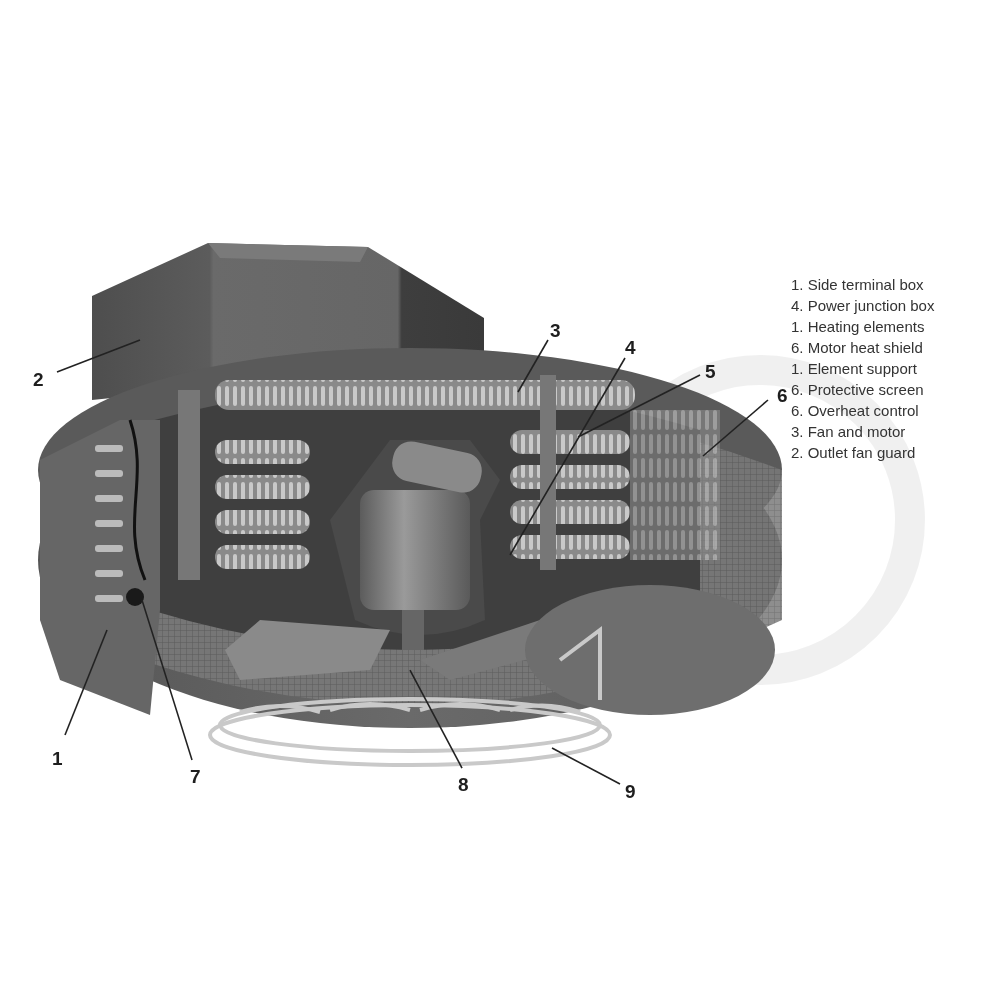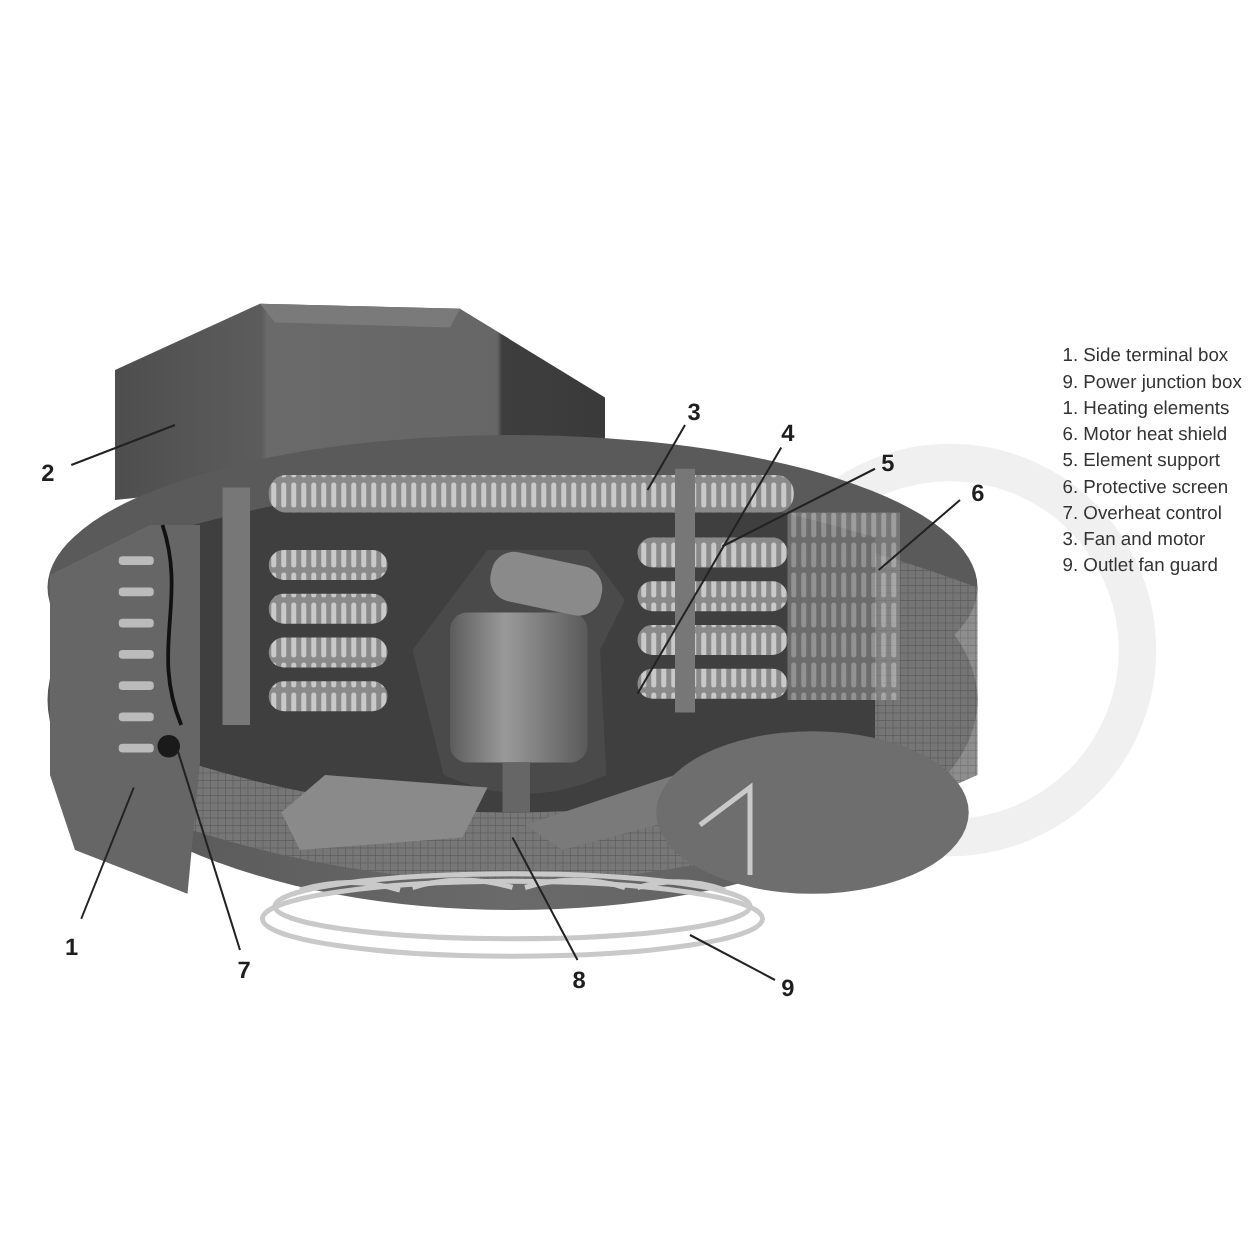--- a/index.html
+++ b/index.html
@@ -1,21 +1,21 @@
 <!DOCTYPE html>
 <html><head>
 <meta charset="utf-8">
 <style>
   html, body { margin:0; padding:0; background:#ffffff; }
   body { width:1000px; height:1000px; position:relative; overflow:hidden;
          font-family:"Liberation Sans", sans-serif; }
   #diagram { position:absolute; left:0; top:0; width:1000px; height:1000px; }
   .callout { position:absolute; font-family:"Liberation Sans", sans-serif;
              font-size:19px; font-weight:bold; color:#1e1e1e; line-height:1; }
-  .legend { position:absolute; left:850px; top:274px; margin:0; padding:0; list-style:none;
+  .legend { position:absolute; left:791px; top:274px; margin:0; padding:0; list-style:none;
             font-family:"Liberation Sans", sans-serif; font-size:15px; color:#333;
             line-height:21px; }
   .legend li { white-space:nowrap; }
 </style>
 </head>
 <body>
 
 <svg id="diagram" viewBox="0 0 1000 1000" xmlns="http://www.w3.org/2000/svg">
   <defs>
     <linearGradient id="gBox" x1="0" y1="0" x2="1" y2="0">
@@ -134,21 +134,21 @@
 <span class="callout" style="left:625px;top:338px;">4</span>
 <span class="callout" style="left:705px;top:362px;">5</span>
 <span class="callout" style="left:777px;top:386px;">6</span>
 <span class="callout" style="left:52px;top:749px;">1</span>
 <span class="callout" style="left:190px;top:767px;">7</span>
 <span class="callout" style="left:458px;top:775px;">8</span>
 <span class="callout" style="left:625px;top:782px;">9</span>
 
 <ul class="legend">
   <li>1. Side terminal box</li>
-  <li>9. Power junction box</li>
+  <li>4. Power junction box</li>
   <li>1. Heating elements</li>
   <li>6. Motor heat shield</li>
-  <li>5. Element support</li>
+  <li>1. Element support</li>
   <li>6. Protective screen</li>
-  <li>7. Overheat control</li>
+  <li>6. Overheat control</li>
   <li>3. Fan and motor</li>
-  <li>9. Outlet fan guard</li>
+  <li>2. Outlet fan guard</li>
 </ul>
 
 </body></html>

